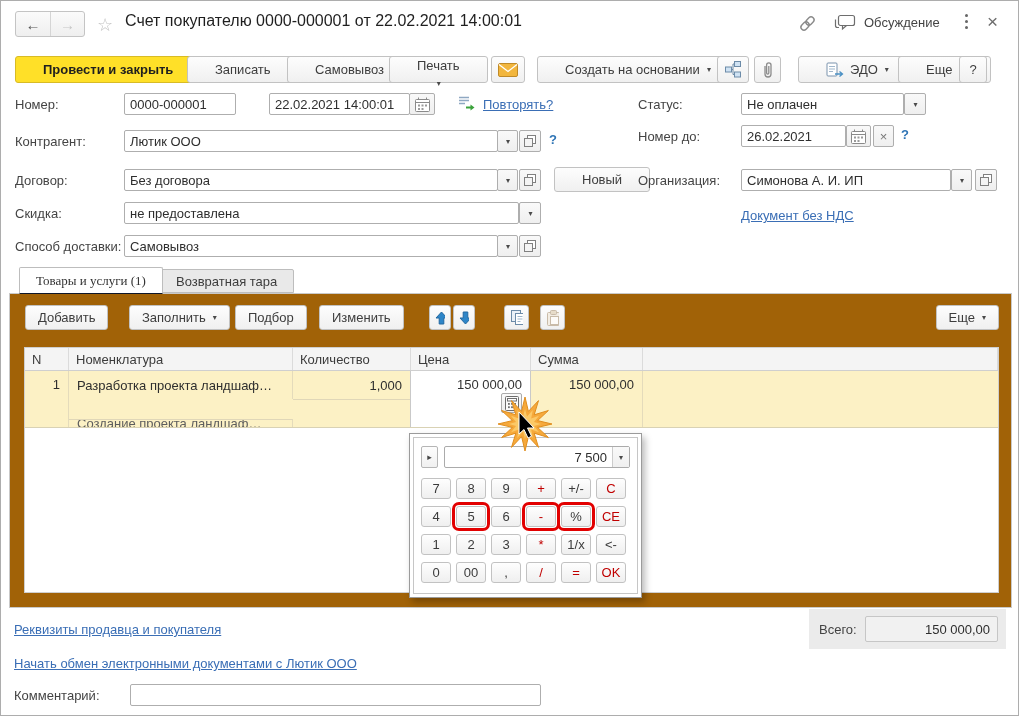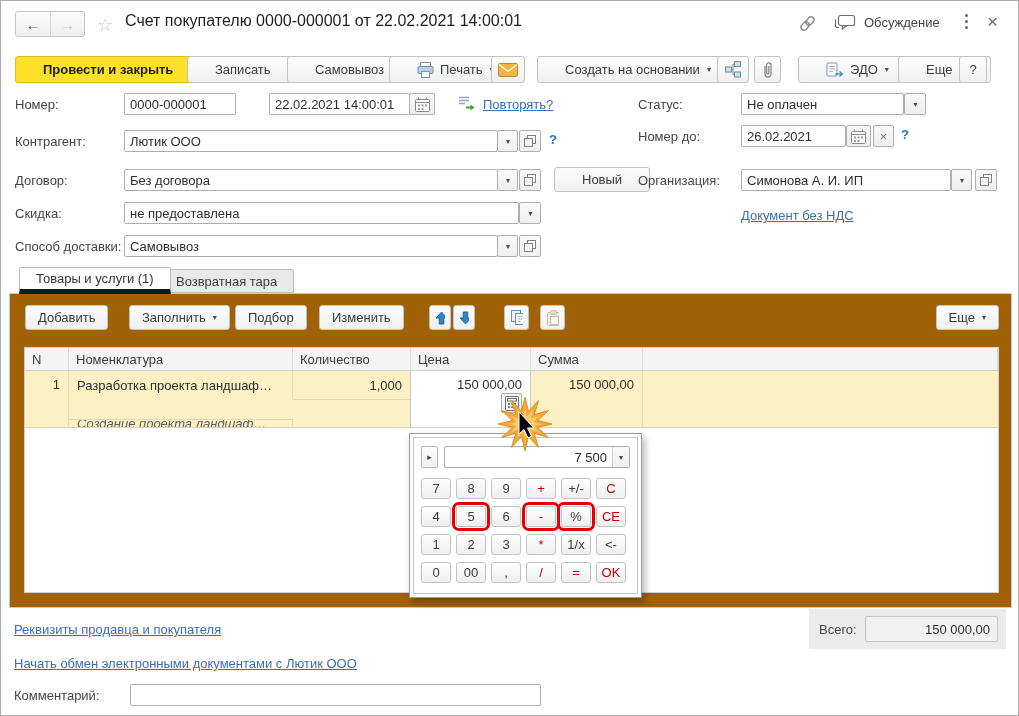--- a/index.html
+++ b/index.html
@@ -37,21 +37,21 @@
          background:#fff; font-size:13px; color:#2E2E2E; padding:0 5px;
          font-family:"Liberation Sans",sans-serif; }
   .cbtn { position:absolute; height:22px; display:flex; align-items:center; justify-content:center;
           border:1px solid #AEAEAE; background:linear-gradient(#F9F9F9,#EFEFEF); border-radius:2px; }
   .lnk { position:absolute; color:#3A6EB5; text-decoration:underline; font-size:13px; white-space:nowrap; }
   .qmark { position:absolute; color:#2E74B5; font-weight:bold; font-size:13px; }
 
   
   .tab { position:absolute; display:flex; align-items:center; padding:0 16px; font-size:13px;
          border:1px solid #BDBDBD; border-radius:2px 2px 0 0; }
-  .tab.active { top:266px; height:27px; background:#fff; border-bottom:5px solid #0f172a; z-index:3; }
+  .tab.active { top:266px; height:27px; background:#fff; border-bottom:1px solid #0f172a; z-index:3;font-family:Liberation Serif, serif; }
   .tab.inactive { top:268px; height:24px; background:#E9E9E9; color:#3D3D3D; z-index:1; }
   .panel { position:absolute; left:8px; top:292px; width:1003px; height:315px;
            border:1px solid #C9C9C9; background:#a16207; z-index:2; }
   .pbtn { position:absolute; top:11px; display:inline-flex; align-items:center; gap:6px; height:25px;
           padding:0 12px; background:linear-gradient(#FDFDFD,#F0F0F0); border:1px solid #C2C2C2;
           border-radius:3px; color:#3D3D3D; font-size:13px; white-space:nowrap; }
   .pbtn.icon-only { padding:0 5px; }
 
   
   .tbl { position:absolute; left:14px; top:53px; width:975px; height:246px;
@@ -60,21 +60,21 @@
            background:#F4F4F4; border-bottom:1px solid #CFCFCF; }
   .thead > div { display:flex; align-items:center; padding:0 7px; font-size:13px; color:#3C3C3C;
                  border-right:1px solid #DBDBDB; overflow:hidden; white-space:nowrap; }
   .trow { position:relative; display:grid; grid-template-columns:44px 224px 118px 120px 112px 1fr;
           grid-template-rows:28px 28px; background:#FCF1C5; border-bottom:1px solid #D9D2B4; }
   .cell { padding:0 8px; display:flex; align-items:center; font-size:13px; color:#2E2E2E;
           border-right:1px solid #E4DBBB; overflow:hidden; white-space:nowrap; }
   .cell.num { justify-content:flex-end; }
   .cell.span2 { grid-row:1 / 3; align-items:flex-start; padding-top:6px; }
   .cell.divider { border-top:1px solid #E0D7B8; }
-  .cell.note { font-style:italic; color:#5E5E5E;margin-top:20px; }
+  .cell.note { color:#5E5E5E;margin-top:20px; }
   .pricecell { grid-column:4; grid-row:1 / 3; position:relative; background:#fff;
                border-right:1px solid #C9C9C9; border-left:1px solid #C9C9C9; margin-left:-1px; }
   .pricecell .val { position:absolute; top:6px; right:8px; font-size:13px; }
   .calcbtn { position:absolute; right:8px; top:22px; width:21px; height:20px;
              border:1px solid #ABABAB; border-radius:2px; background:linear-gradient(#FAFAFA,#EEEEEE);
              display:flex; align-items:center; justify-content:center; }
 
   
   .calc { position:absolute; left:408px; top:432px; width:233px; background:#fff;
           border:1px solid #9B9B9B; padding:3px; box-shadow:3px 4px 7px rgba(0,0,0,.28); z-index:5; }
@@ -140,21 +140,21 @@
   <div class="tb-ico kebab" style="left:958px; top:10px;">
       <i></i>
       <i></i>
       <i></i>
     </div>
   <div class="tb-ico closex" style="left:986px; top:11px;">×</div>
 
   <div class="btn primary" style="left:14px;">Провести и закрыть</div>
   <div class="btn" style="left:186px;">Записать</div>
   <div class="btn" style="left:286px;">Самовывоз</div>
-  <div class="btn" style="left:388px;">
+  <div class="btn" style="left:388px;flex-direction:column;">
     <svg width="17" height="16">
         <rect x="3.5" y="0.5" width="10" height="4" fill="#fff" stroke="#7A93AD"></rect>
         <rect x="1" y="4.5" width="15" height="7" rx="1" fill="#BDD2E6" stroke="#6C8BA8"></rect>
         <rect x="4.5" y="9.5" width="8" height="6" fill="#fff" stroke="#7A93AD"></rect>
       </svg>
     <span>Печать</span>
       <span class="caret">▾</span>
   </div>
   <div class="btn icon-only" style="left:490px;">
     <svg width="20" height="14">

